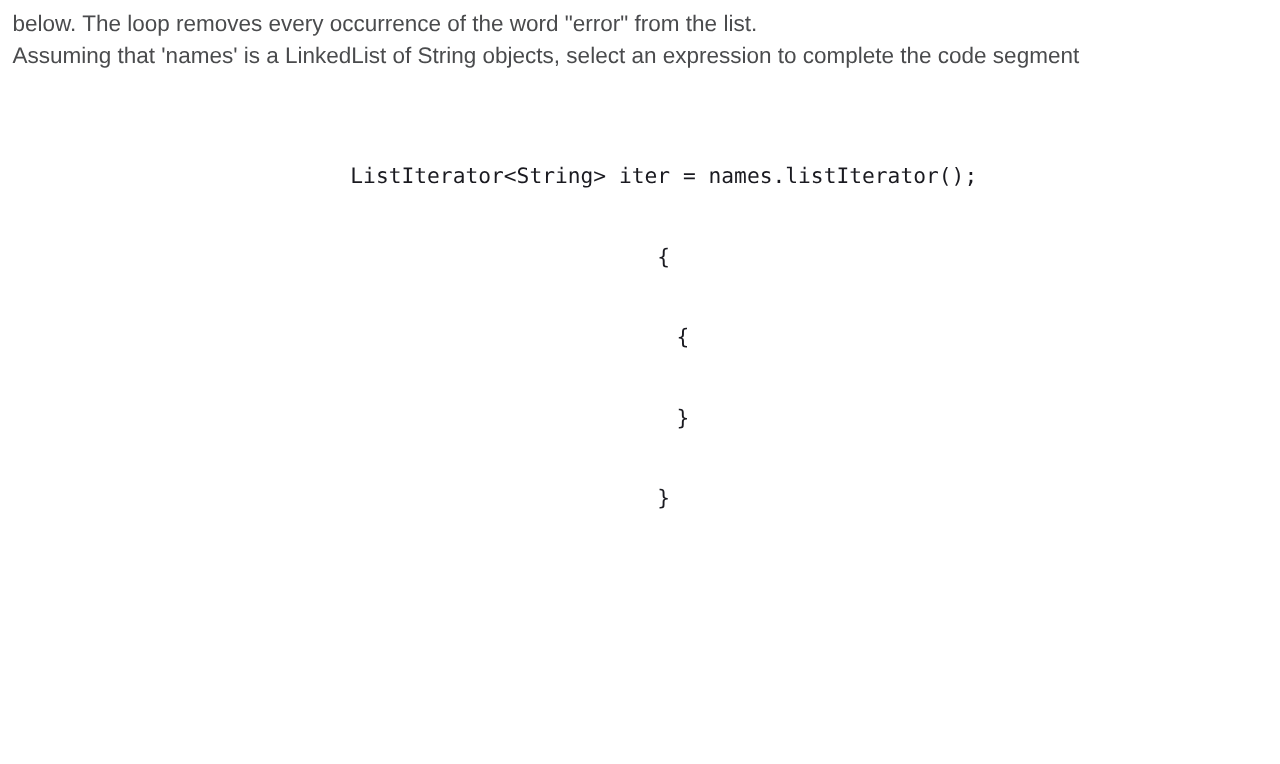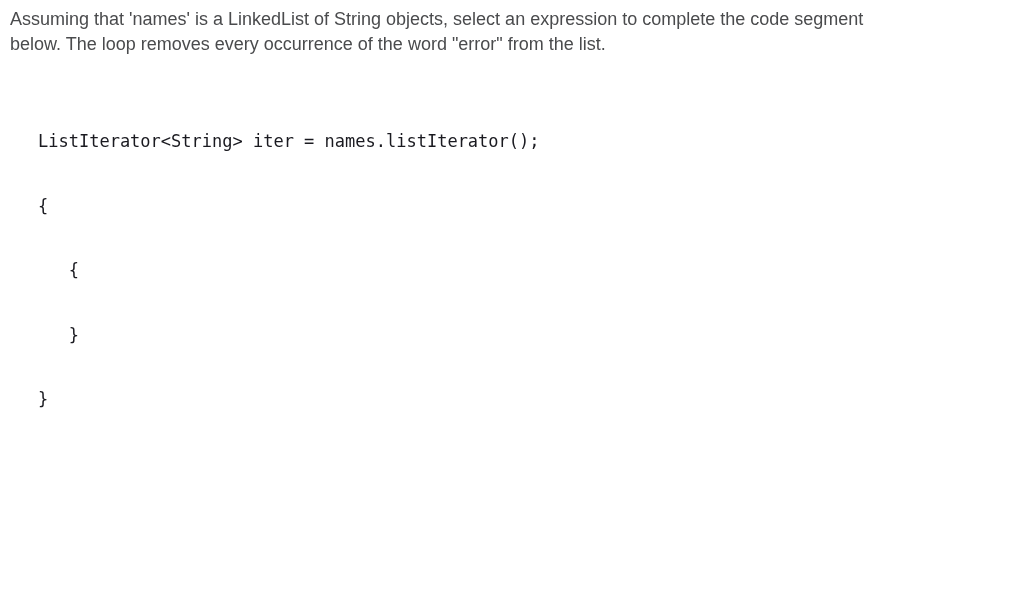--- a/index.html
+++ b/index.html
@@ -16,34 +16,34 @@
 
   
   .code-block {
     margin: 31px 0 0 38px;
     font-family: "DejaVu Sans Mono", "Liberation Mono", monospace;
     font-size: 17px;
     line-height: 21.5px;
     color: #1a1a20;
     white-space: pre;
   }
-  .code-line { white-space: pre; }
+  .code-line { white-space: pre; text-align: center; }
   .code-blank {
     display: inline-block;
     width: 232px;
     margin-left: 14px;
     border-bottom: 2px solid #1a1a20;
   }
 </style>
 </head>
 <body>
 
 <div class="question">
+  <div>below. The loop removes every occurrence of the word "error" from the list.</div>
   <div>Assuming that 'names' is a LinkedList of String objects, select an expression to complete the code segment</div>
-  <div>below. The loop removes every occurrence of the word "error" from the list.</div>
 </div>
 
 <div class="code-block">
   <div class="code-line">ListIterator&lt;String&gt; iter = names.listIterator();</div>
   <div class="code-line">{</div>
   <div class="code-line">   {</div>
   <div class="code-line">   }</div>
   <div class="code-line">}</div>
 </div>
 

